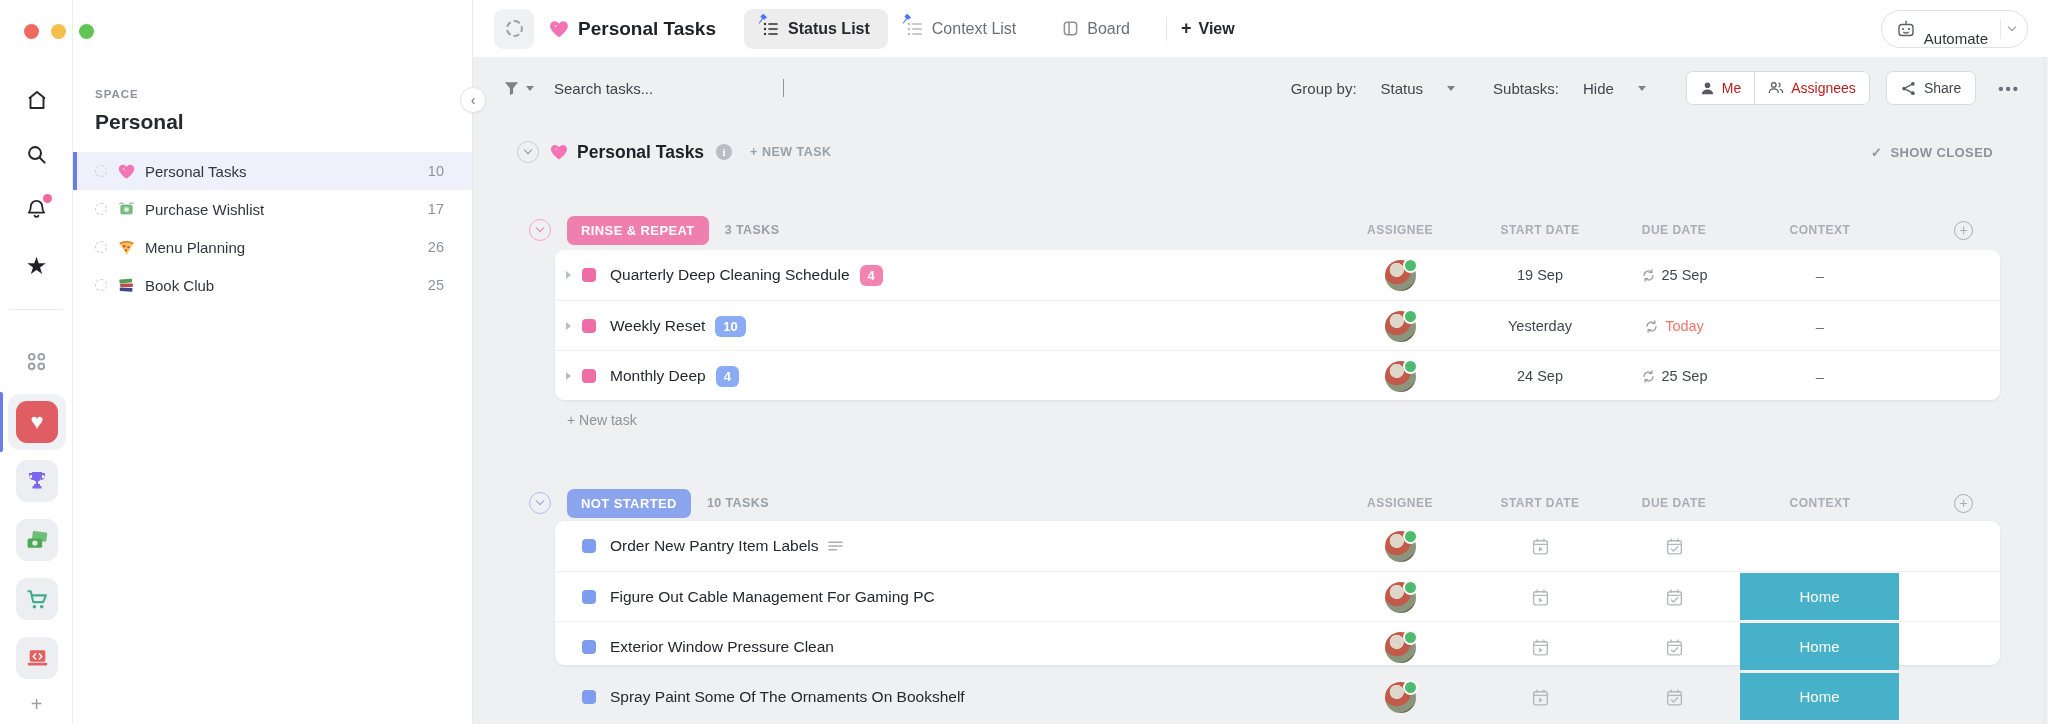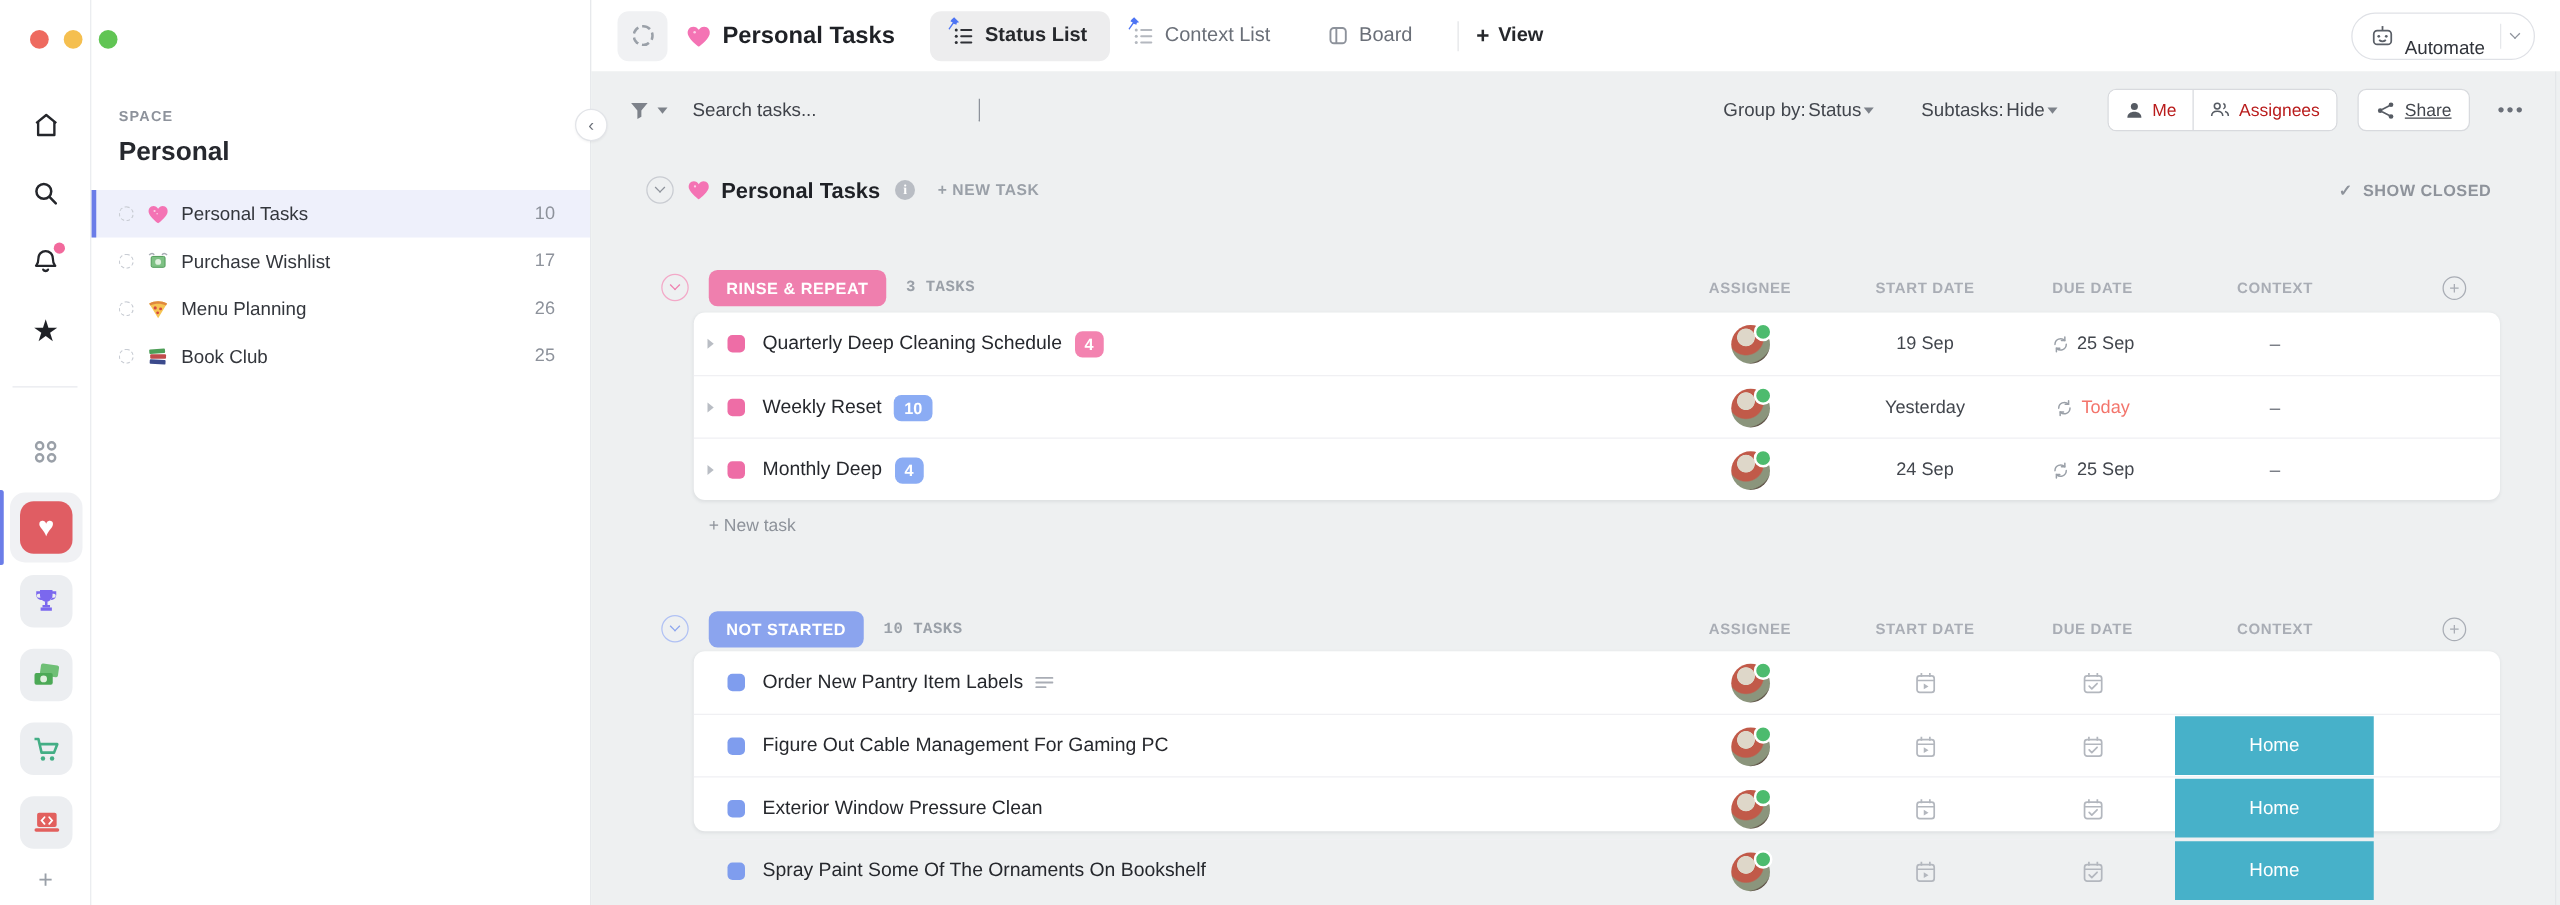--- a/index.html
+++ b/index.html
@@ -60,46 +60,46 @@
   .chev { width:8px; height:8px; border-right:1.8px solid #8d929b; border-bottom:1.8px solid #8d929b; transform:rotate(45deg); margin-top:-4px; }
   .chev.sm { width:6px; height:6px; }
   .caret-dn { width:0; height:0; border-left:4.5px solid transparent; border-right:4.5px solid transparent; border-top:5.5px solid #7d828a; }
 
   
   .toolbar { position:absolute; left:473px; top:57px; width:1575px; height:62px; display:flex; align-items:center; }
   .tb-funnel { margin-left:30px; display:flex; align-items:center; gap:6px; cursor:pointer; }
   .tb-search { margin-left:20px; font-size:15px; color:#3f4249; cursor:text; }
   .tb-chev { margin-left:130px; cursor:pointer; }
   .tb-right { margin-left:auto; display:flex; align-items:center; margin-right:28px; }
-  .tb-select { display:flex; align-items:center; gap:2px; font-size:15px; color:#42464d; cursor:pointer; }
+  .tb-select { display:flex; align-items:center; gap:24px; font-size:15px; color:#42464d; cursor:pointer; }
   .tb-gap38 { width:38px; } .tb-gap40 { width:40px; } .tb-gap16 { width:16px; } .tb-gap22 { width:22px; }
   .seg { display:flex; border:1px solid #d8dade; border-radius:7px; overflow:hidden; background:#fff; }
   .seg-btn { display:flex; align-items:center; gap:7px; padding:8px 13px; font-size:14px; color:#b91c1c; cursor:pointer; background:#fff; }
   .seg-btn + .seg-btn { border-left:1px solid #d8dade; }
-  .share-btn { display:flex; align-items:center; gap:8px; padding:8px 14px; font-size:14px; color:#42464d; border:1px solid #d8dade; border-radius:7px; background:#fff; cursor:pointer;text-decoration:underline; }
+  .share-btn { display:flex; align-items:center; gap:8px; padding:8px 14px; font-size:14px; color:#42464d; border:1px solid #d8dade; border-radius:7px; background:#fff; cursor:pointer; }
   .dots { font-size:15px; font-weight:bold; color:#6a6f78; letter-spacing:2px; cursor:pointer; }
 
   
   .list-title-row { position:absolute; left:473px; top:132px; width:1575px; height:40px; display:flex; align-items:center; padding:0 55px 0 44px; }
   .circ-chev { width:22px; height:22px; border:1.5px solid #c9ccd2; border-radius:50%; display:flex; align-items:center; justify-content:center; cursor:pointer; flex:0 0 auto; }
   .lt-emoji { margin-left:10px; width:20px; height:20px; }
   .lt-title { margin-left:8px; font-size:17.5px; font-weight:bold; color:#1f2126; }
   .info-circ { margin-left:12px; width:16px; height:16px; border-radius:50%; background:#b9bdc4; color:#fff; font-size:11px; font-weight:bold; display:flex; align-items:center; justify-content:center; cursor:pointer; font-family:"Liberation Serif",serif; }
   .new-task-lbl { margin-left:18px; font-size:12.5px; font-weight:bold; letter-spacing:.5px; color:#9aa0a8; cursor:pointer; }
   .show-closed { margin-left:auto; display:flex; align-items:center; gap:8px; font-size:13px; font-weight:bold; letter-spacing:.4px; color:#8e939b; cursor:pointer; }
 
   
   .grp-head { position:absolute; left:473px; width:1575px; height:40px; }
   .grp-head-inner { position:absolute; left:56px; top:0; height:40px; display:flex; align-items:center; gap:16px; }
   .grp-chev { width:22px; height:22px; border-radius:50%; display:flex; align-items:center; justify-content:center; cursor:pointer; }
   .grp-chev .chev { width:6px; height:6px; }
   .grp-chev.pink { border:1.5px solid #f3a9c8; } .grp-chev.pink .chev { border-color:#ef7fae; }
   .grp-chev.blue { border:1.5px solid #b0c1f4; } .grp-chev.blue .chev { border-color:#8ba4ee; }
   .grp-badge { color:#fff; font-size:13px; font-weight:bold; letter-spacing:.4px; padding:7px 14px; border-radius:7px; cursor:pointer; }
-  .grp-count { font-size:12.5px; font-weight:bold; letter-spacing:.4px; color:#9aa0a8;font-family:Liberation Mono, monospace; }
+  .grp-count { font-size:12.5px; font-weight:bold; letter-spacing:.4px; color:#9aa0a8; }
   .colhead { position:absolute; top:0; height:40px; width:120px; display:flex; align-items:center; justify-content:center; font-size:12px; font-weight:bold; letter-spacing:.5px; color:#a9adb5; cursor:pointer; }
   .ch-assignee { left:867px; } .ch-start { left:1007px; } .ch-due { left:1141px; } .ch-context { left:1287px; }
   .plus-circ { position:absolute; left:1481px; top:11px; width:19px; height:19px; border:1.3px solid #a9adb5; border-radius:50%; color:#a9adb5; font-size:14px; line-height:16px; text-align:center; cursor:pointer; }
 
   .card { position:absolute; left:555px; width:1445px; background:#fff; border-radius:9px; box-shadow:0 1px 3px rgba(30,35,45,.08); }
   .trow { position:relative; height:50px; cursor:pointer; }
   .trow + .trow { border-top:1px solid #f0f0f3; }
   .t-caret { position:absolute; left:11px; top:21px; width:0; height:0; border-top:4.5px solid transparent; border-bottom:4.5px solid transparent; border-left:5.5px solid #b9bdc4; cursor:pointer; }
   .t-sq { position:absolute; left:27px; top:18px; width:14px; height:14px; border-radius:4px; cursor:pointer; }
   .t-name-wrap { position:absolute; left:55px; top:0; height:50px; display:flex; align-items:center; gap:10px; }

